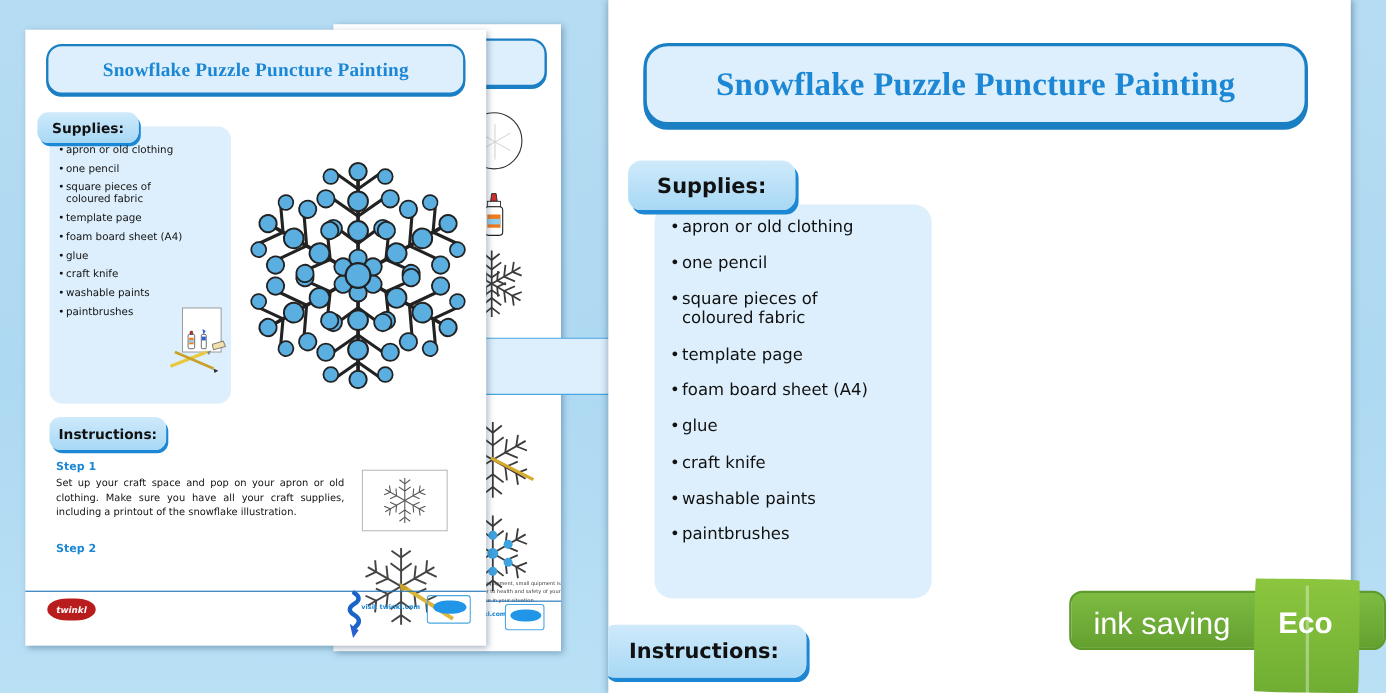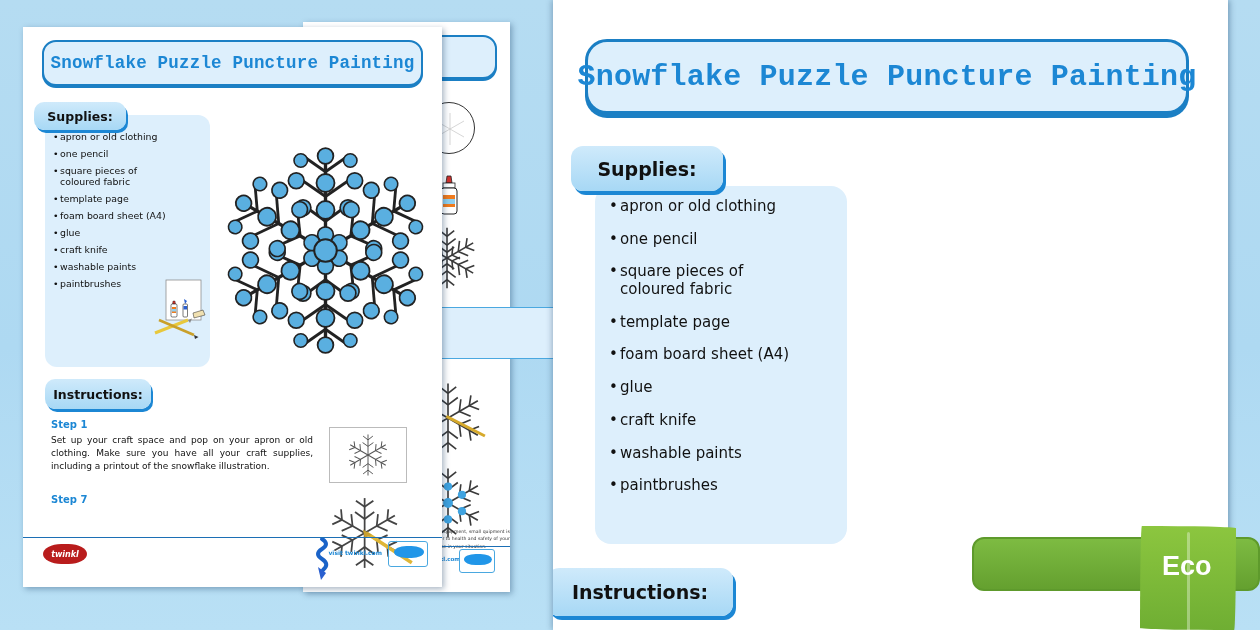--- a/index.html
+++ b/index.html
@@ -25,21 +25,21 @@
   #page-one { left: 23px; top: 27px; width: 419px; height: 560px; }
 
   
   .title-box {
     border: 2px solid #1b7fc4; background: #ddeffc;
     border-radius: 14px; display: flex; align-items: center; justify-content: center;
     box-shadow: 0 2px 0 #1b7fc4;
   }
   .title-text {
     color: #1c87d4; font-weight: bold; letter-spacing: .2px;
-    font-family: Liberation Mono, monospace; white-space: nowrap;
+    font-family: Liberation Serif, serif; white-space: nowrap;
   }
   .tab-pill {
     background: linear-gradient(180deg,#cfeafb 0%, #a7d8f5 100%);
     border-radius: 10px; display:flex; align-items:center; justify-content:center;
     box-shadow: 2px 3px 0 #1c87d4; color:#111; font-weight:bold;
   }
   .panel-card {
     background: #ddeffc; border-radius: 12px;
   }
 
@@ -290,21 +290,21 @@
     </div>
 
     <div class="tab-pill" id="p1-instructions-tab">Instructions:</div>
 
     <div id="p1-step1">
       <div class="step-head">Step 1</div>
       <div class="step-body">Set up your craft space and pop on your apron or old clothing. Make sure you have all your craft supplies, including a printout of the snowflake illustration.</div>
     </div>
 
     <div id="p1-step2">
-      <div class="step-head">Step 7</div>
+      <div class="step-head">Step 2</div>
     </div>
 
     <div style="position:absolute;left:306px;top:400px;width:78px;height:56px;border:1px solid #bbb;">
       <svg viewBox="0 0 100 100" width="76" height="54" preserveAspectRatio="xMidYMid meet">
         <g stroke="#555" stroke-width="1.8" fill="none">
           <g id="s1arm">
             <line x1="50" y1="50" x2="50" y2="12"></line>
             <line x1="50" y1="22" x2="41" y2="15"></line>
               <line x1="50" y1="22" x2="59" y2="15"></line>
             <line x1="50" y1="34" x2="40" y2="27"></line>
@@ -416,14 +416,15 @@
     <li>paintbrushes</li>
   </ul>
 
   <div class="tab-pill" id="r-instructions-tab">Instructions:</div>
 
 </div>
 
 <div id="eco-badge">
   <div id="eco-bar"></div>
   <div id="eco-leaf"></div>
+  <div id="eco-text-ink">ink saving</div>
   <div id="eco-text-eco">Eco</div>
 </div>
 
 </body></html>

